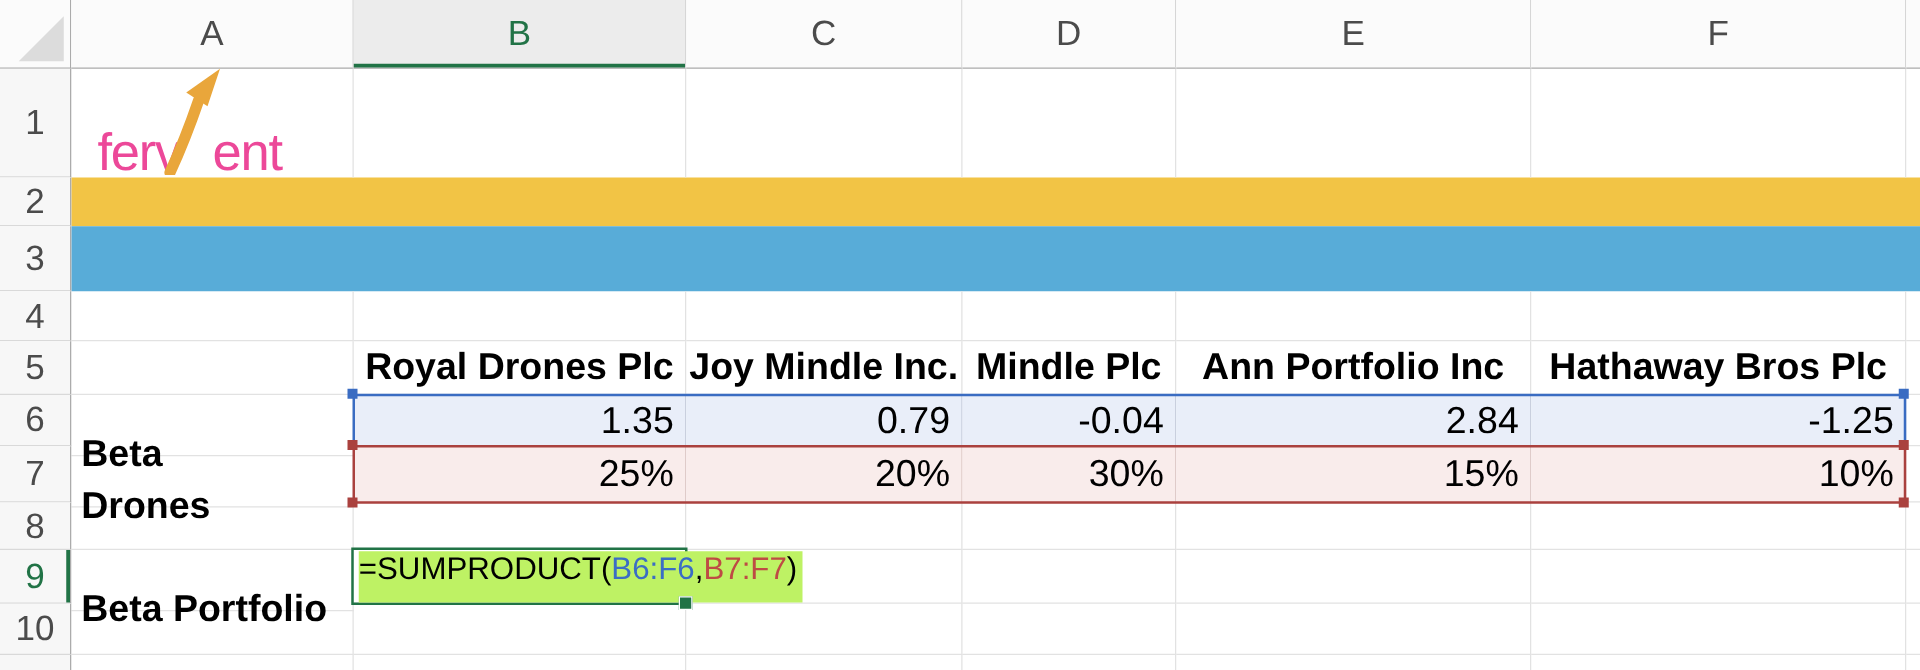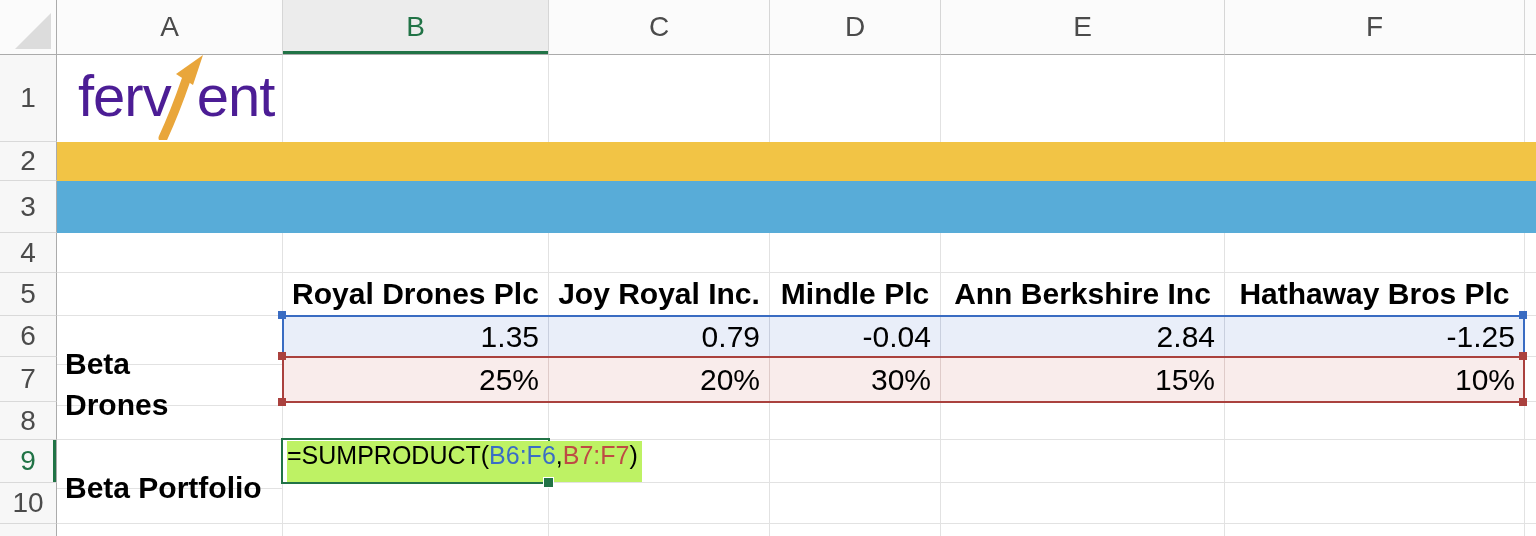--- a/index.html
+++ b/index.html
@@ -45,22 +45,22 @@
   .handle{position:absolute;width:8px;height:8px;z-index:7;}
   .h-blue{background:#3A6CC2;}
   .h-red{background:#AA413E;}
   .b9border{left:281px;top:438px;width:269px;height:46px;border:2px solid #217346;z-index:4;}
   .b9handle{position:absolute;left:543px;top:477px;width:9px;height:9px;background:#217346;border:1px solid #fff;z-index:8;}
   .formula{position:absolute;left:287px;top:441px;height:41px;display:flex;align-items:flex-start;
     white-space:nowrap;background:#bef264;font-size:25px;color:#000;z-index:6;padding-right:4px;}
   .formula .ref1{color:#3B6DC5;}
   .formula .ref2{color:#BE4B44;}
   
-  .logo{position:absolute;left:78px;top:66px;z-index:3;display:flex;align-items:flex-start;
-    font-size:58px;font-weight:500;letter-spacing:-1px;color:#4c1d95;line-height:60px;}
+  .logo{position:absolute;left:78px;top:66px;z-index:3;display:flex;align-items:flex-end;
+    font-size:42px;font-weight:500;letter-spacing:-1px;color:#ec4899;line-height:60px;}
   .logo .swoosh{margin-left:-15px;margin-right:-7px;position:relative;top:-12px;}
 </style>
 </head>
 <body>
 
 <div class="sheet">
 
   <div class="corner">
       <div class="tri"></div>
     </div>
@@ -95,23 +95,23 @@
   <div class="c"></div>
   <div class="c"></div>
   <div class="c"></div>
   <div class="c"></div>
   <div class="c"></div>
   <div class="c nr"></div>
 
   <div class="rowhdr">5</div>
   <div class="c"></div>
   <div class="c hdr5">Royal Drones Plc</div>
-  <div class="c hdr5">Joy Royal Inc.</div>
+  <div class="c hdr5">Joy Mindle Inc.</div>
   <div class="c hdr5">Mindle Plc</div>
-  <div class="c hdr5">Ann Berkshire Inc</div>
+  <div class="c hdr5">Ann Portfolio Inc</div>
   <div class="c hdr5">Hathaway Bros Plc</div>
   <div class="c nr"></div>
 
   <div class="rowhdr">6</div>
   <div class="c lbl">Beta</div>
   <div class="c num fill-blue">1.35</div>
   <div class="c num fill-blue">0.79</div>
   <div class="c num fill-blue">-0.04</div>
   <div class="c num fill-blue">2.84</div>
   <div class="c num fill-blue">-1.25</div>

